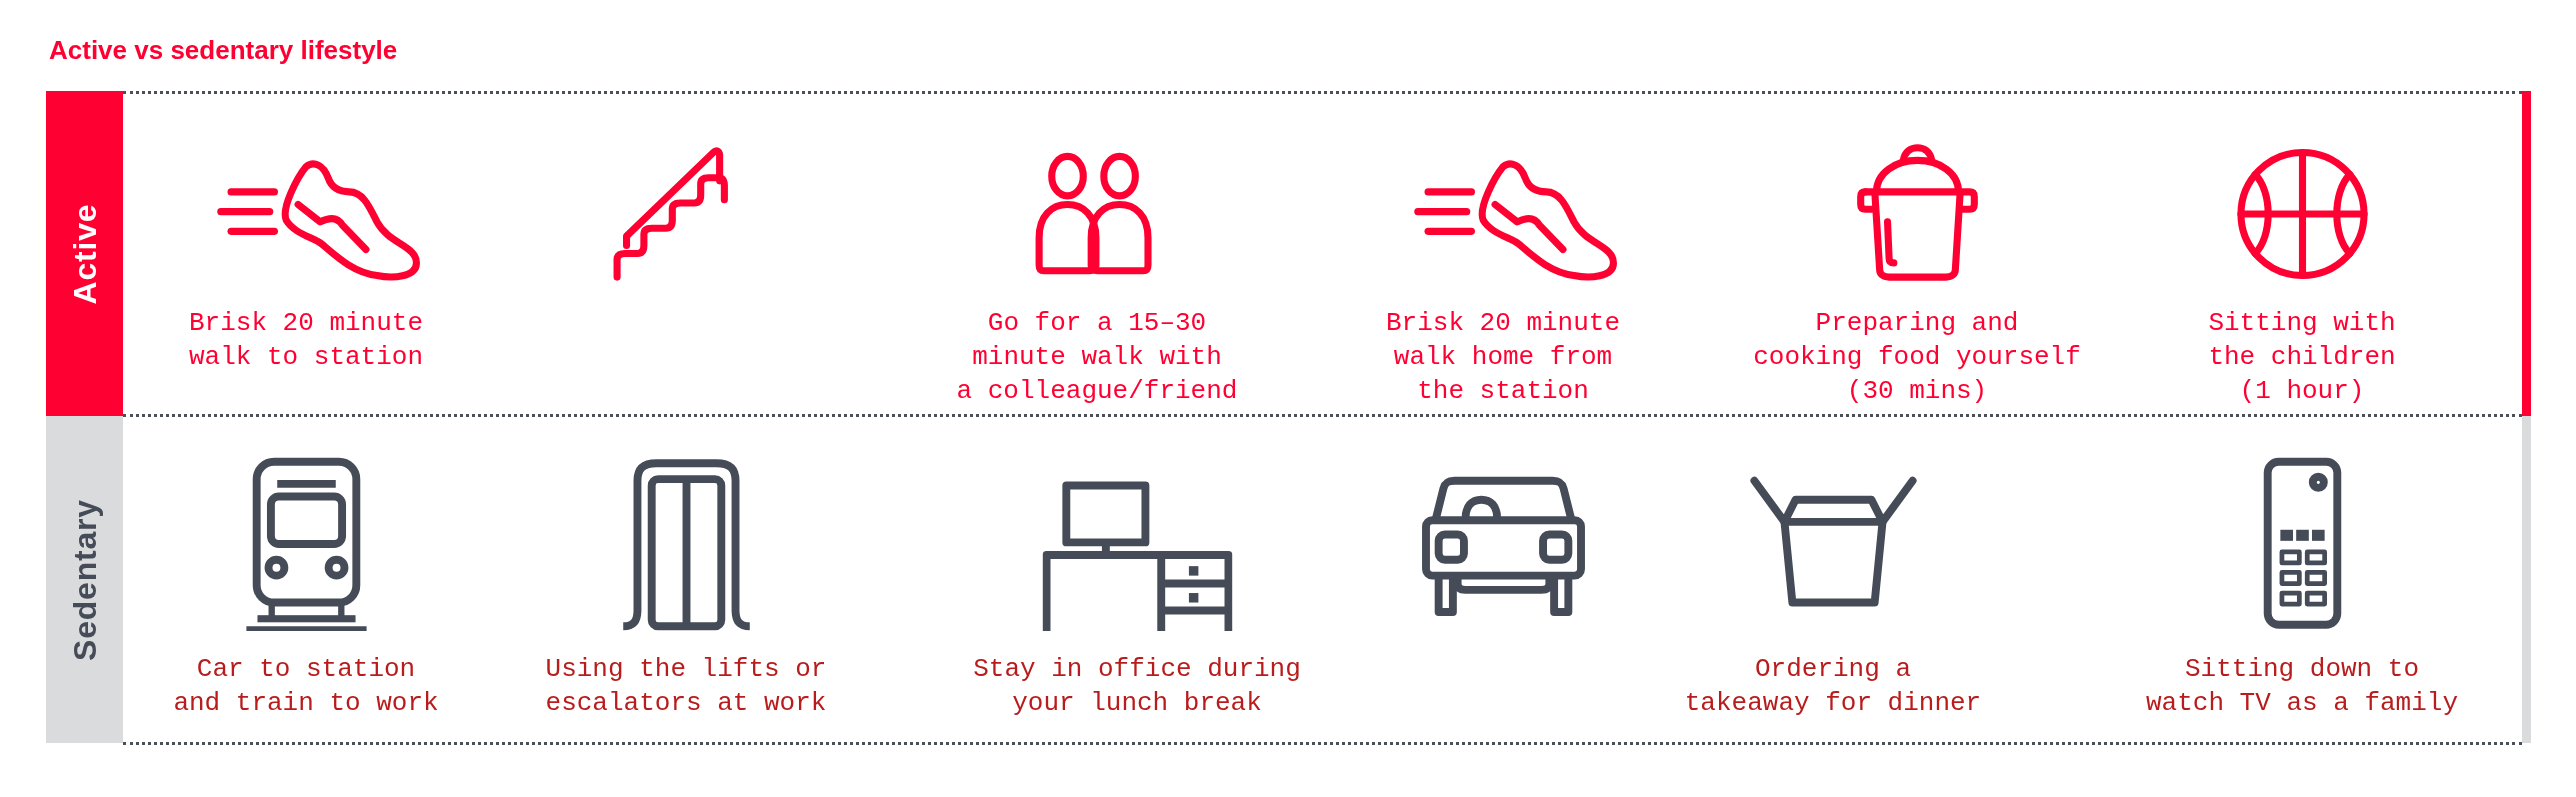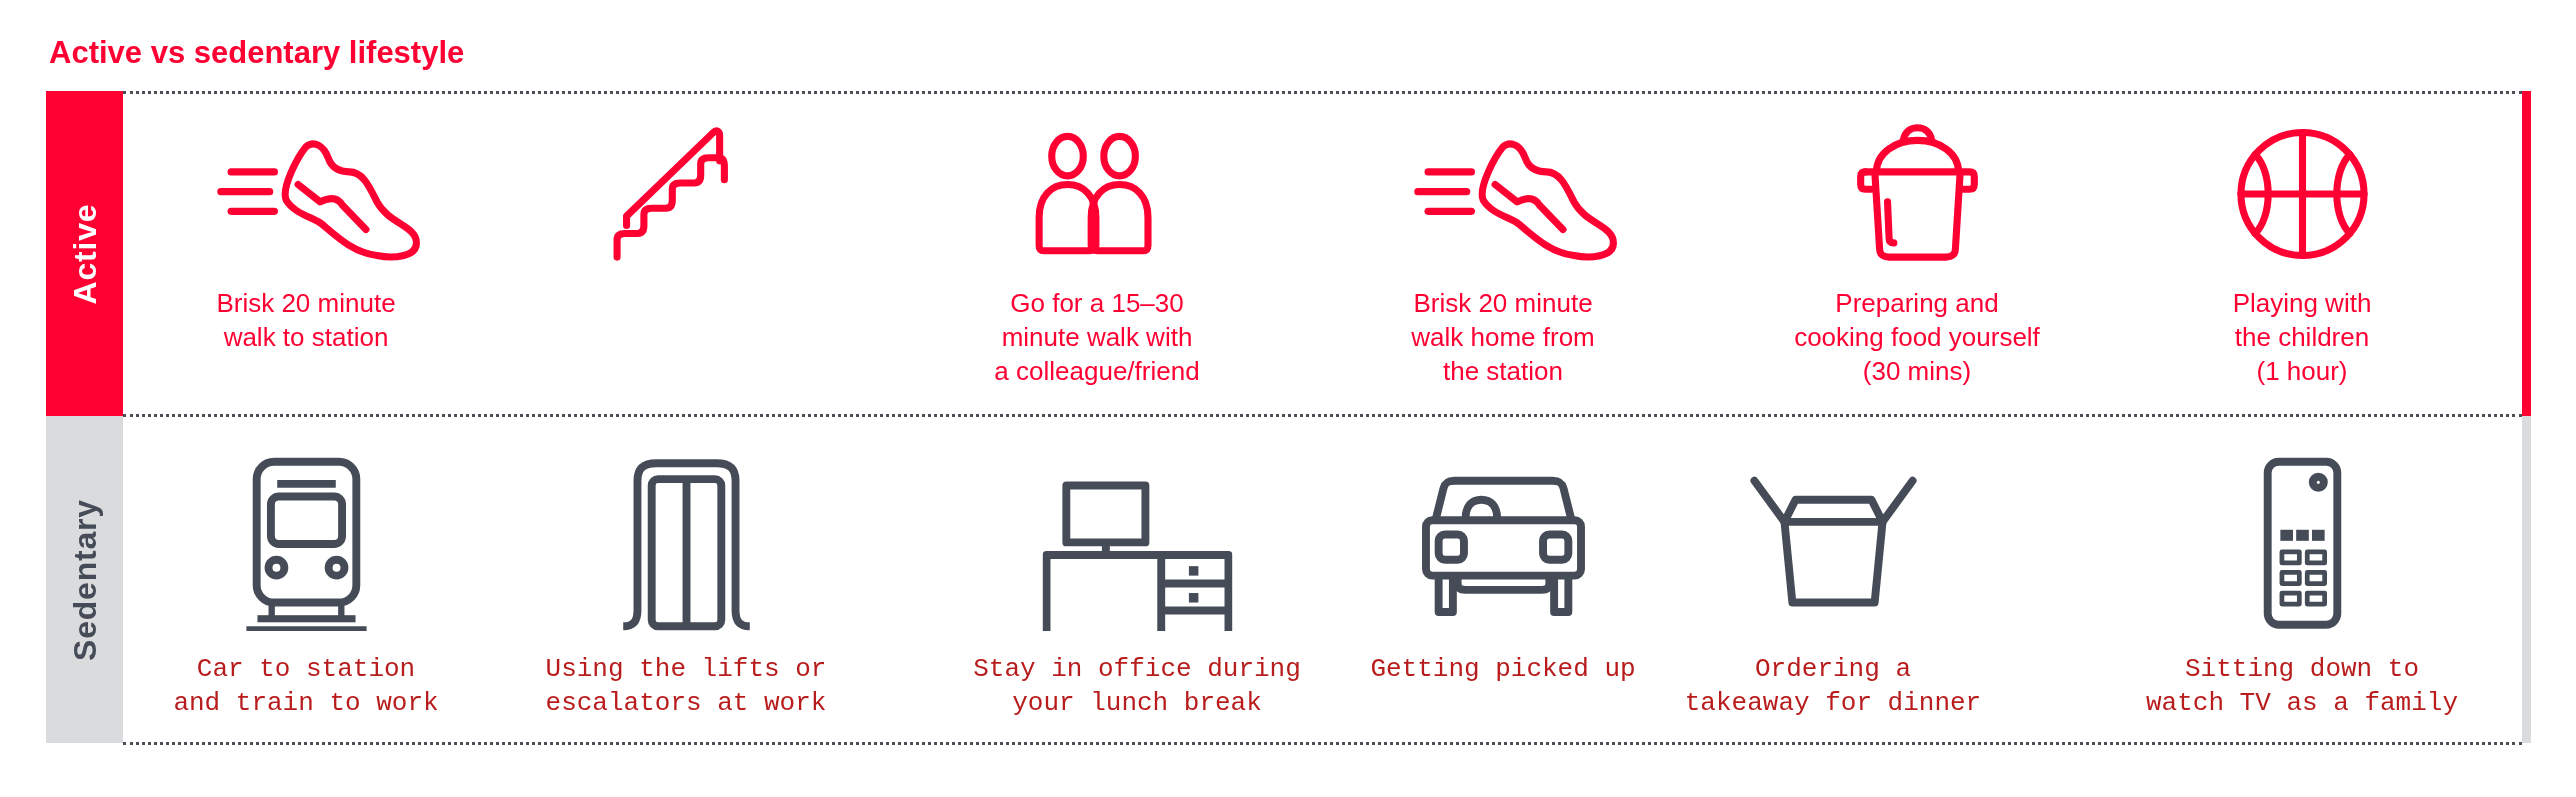--- a/index.html
+++ b/index.html
@@ -1,37 +1,37 @@
 <!DOCTYPE html>
 <html style="font-size:12.6px"><head>
 <meta charset="utf-8">
 <style>
   html,body{margin:0;padding:0;background:#fff;}
   body{width:2576px;height:797px;position:relative;overflow:hidden;font-family:"Liberation Sans",sans-serif;}
-  .title{position:absolute;left:49px;top:35px;font-size:31px;font-weight:bold;color:#FF0033;}
+  .title{position:absolute;left:49px;top:35px;font-size:26px;font-weight:bold;color:#FF0033;}
   .band{position:absolute;left:46px;width:2485px;}
   .band-active{top:91px;height:326px;}
   .band-sed{top:416px;height:327px;}
   .side{position:absolute;left:0;top:0;bottom:0;width:77px;}
   .side-active{background:#FF0033;}
   .side-sed{background:#DADBDD;}
   .side-label{position:absolute;left:50%;top:50%;transform:translate(-50%,-50%) rotate(-90deg);font-size:32px;font-weight:bold;white-space:nowrap;letter-spacing:0.8px;}
   .side-active .side-label{color:#fff;}
   .side-sed .side-label{color:#464C57;}
   .rbar{position:absolute;right:0;top:0;bottom:0;width:9.5px;}
   .rbar-active{background:#FF0033;}
   .rbar-sed{background:#DADBDD;}
   .dots{position:absolute;left:77px;right:9.5px;height:0;border-top:3.2px dotted #4a4f58;}
   .items{position:absolute;left:77px;right:9.5px;top:0;bottom:0;}
   .item{position:absolute;width:379px;transform:translateX(-50%);text-align:center;}
   .icon{display:block;margin:0 auto;}
   .cap{font-size:26px;line-height:34px;margin-top:20.5px;}
   .band-active .cap{color:#FF0033;}
   .band-sed .cap{color:#b91c1c;font-family:Liberation Mono, monospace;}
-  .band-active .item{top:32px;}
+  .band-active .item{top:52px;font-family:Liberation Mono, monospace;}
   .band-sed .item{top:41px;}
   svg .r{fill:none;stroke:#FF0033;stroke-width:9;stroke-linecap:round;stroke-linejoin:round;}
   svg .g{fill:none;stroke:#464C57;stroke-width:10;stroke-linejoin:round;}
   svg .gf{fill:#464C57;}
 </style>
 </head>
 <body>
 
 <div class="title">Active vs sedentary lifestyle</div>
 
@@ -110,21 +110,21 @@
 
     <div class="item" style="left:2179px">
       <svg class="icon" width="174" height="142" viewBox="0 0 220 180">
         <circle class="r" cx="110" cy="90" r="78"></circle>
         <line class="r" x1="110" y1="12" x2="110" y2="168"></line>
         <line class="r" x1="32" y1="90" x2="188" y2="90"></line>
         <path class="r" d="M50 40 C72 62 72 118 50 140"></path>
         <path class="r" d="M170 40 C148 62 148 118 170 140"></path>
       </svg>
       <div class="cap">
-        <div>Playing with</div>
+        <div>Sitting with</div>
         <div>the children</div>
         <div>(1 hour)</div>
       </div>
     </div>
   </div>
 </div>
 
 <div class="band band-sed">
   <div class="side side-sed">
     <span class="side-label">Sedentary</span>
@@ -185,21 +185,20 @@
         <path class="g" d="M34 80 L44 40 C46 32 50 30 58 30 L182 30 C190 30 194 32 196 40 L206 80"></path>
         <path class="g" d="M72 78 C72 62 80 54 92 54 C104 54 112 62 112 78"></path>
         <rect class="g" x="22" y="80" width="196" height="70" rx="8"></rect>
         <rect class="g" x="38" y="98" width="32" height="32" rx="8"></rect>
         <rect class="g" x="170" y="98" width="32" height="32" rx="8"></rect>
         <path class="g" d="M38 150 L38 196 L56 196 L56 150"></path>
         <path class="g" d="M184 150 L184 196 L202 196 L202 150"></path>
         <path class="g" d="M62 150 L62 160 C62 166 66 168 72 168 L168 168 C174 168 178 166 178 160 L178 150"></path>
       </svg>
       <div class="cap">
-        <div>Getting picked up</div>
       </div>
     </div>
 
     <div class="item" style="left:1710px">
       <svg class="icon" width="190" height="174" viewBox="0 0 240 220">
         <path class="g" d="M20 30 L58 82 L72 54 L168 54 L182 82 L220 30" stroke-linecap="round"></path>
         <line class="g" x1="58" y1="82" x2="182" y2="82"></line>
         <path class="g" d="M58 82 L68 184 L172 184 L182 82"></path>
       </svg>
       <div class="cap">

